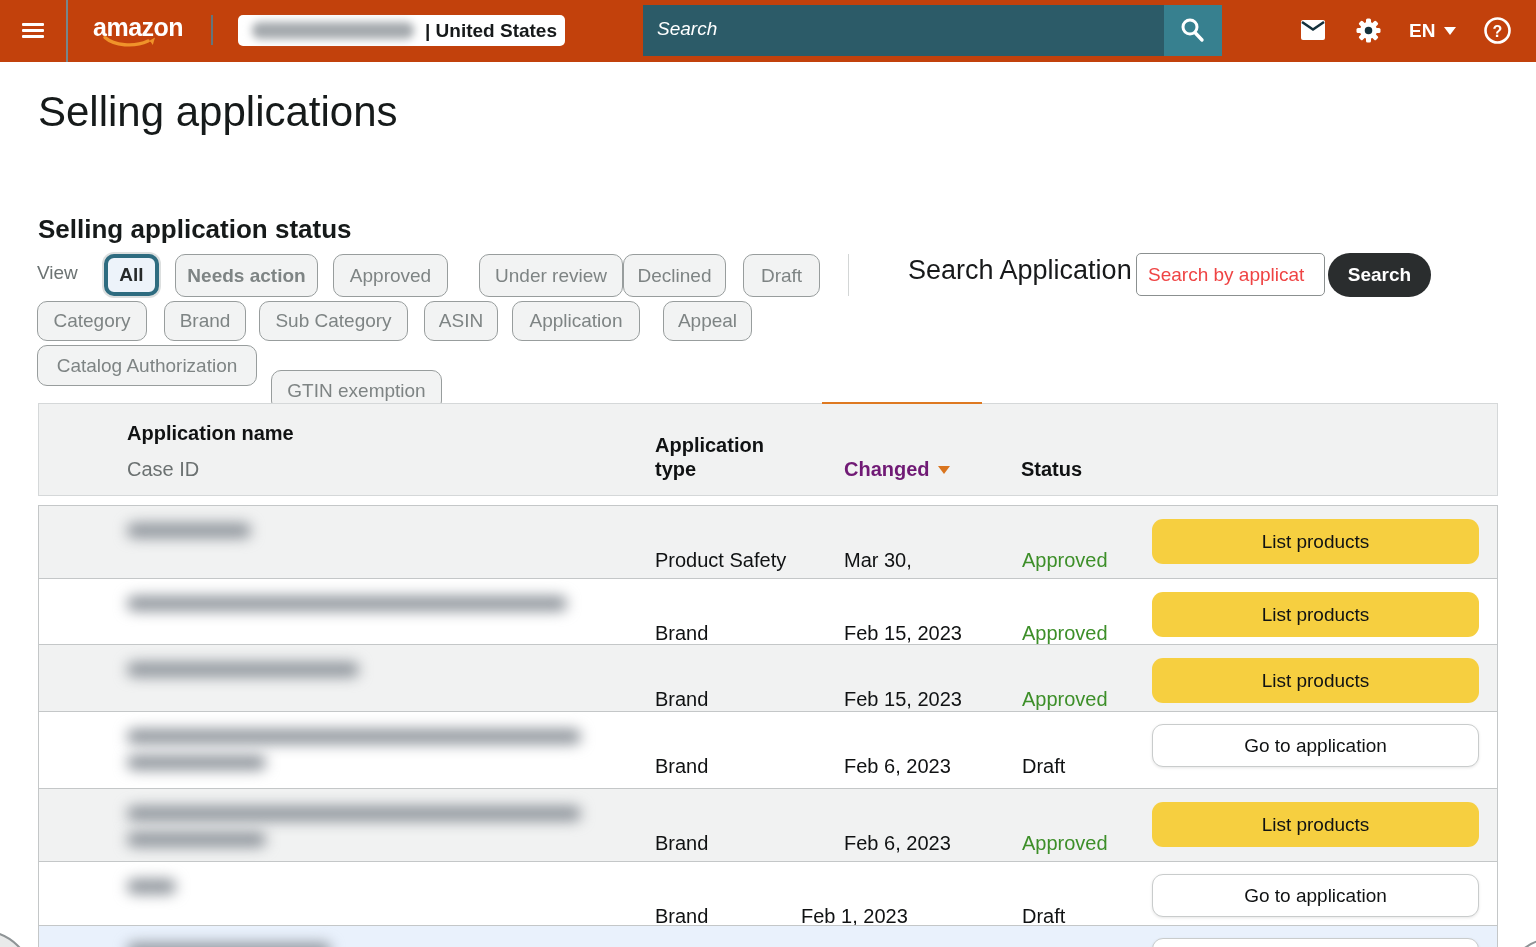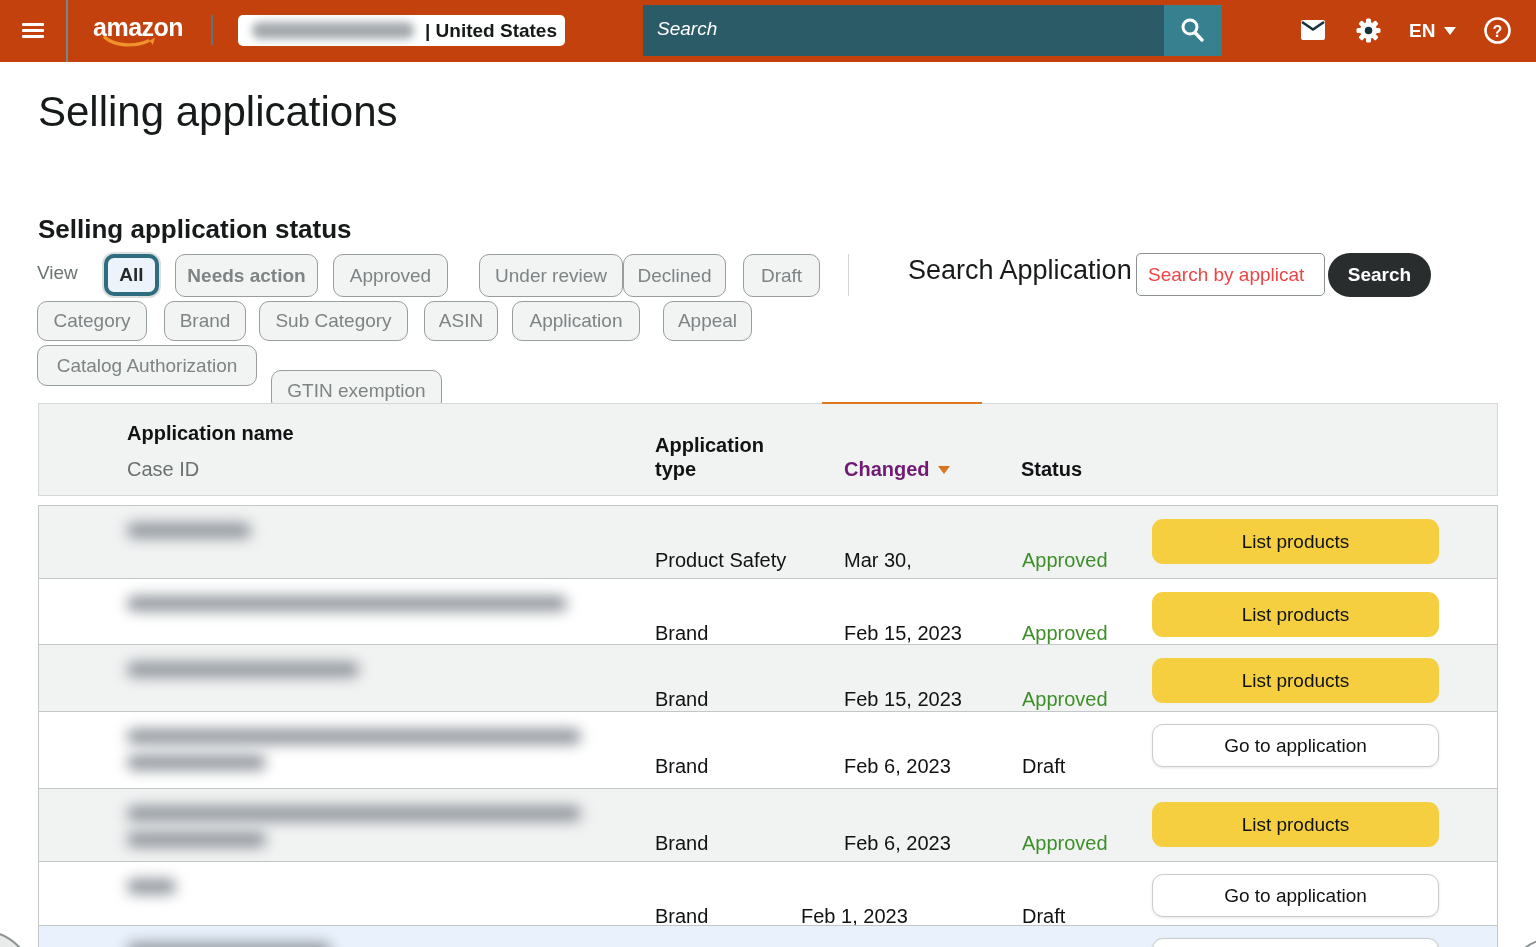--- a/index.html
+++ b/index.html
@@ -41,21 +41,21 @@
 
 
 .loadbar { position:absolute; left:822px; top:402px; width:160px; height:2px; background:#de7921; z-index:3; }
 .thead { position:absolute; left:38px; top:403px; width:1460px; height:93px; background:#f1f2f2; border:1px solid #d5d8d9; }
 .th { position:absolute; font-size:20px; font-weight:bold; color:#101213; line-height:24px; }
 .tbody { position:absolute; left:38px; top:505px; width:1460px; height:442px; border-left:1px solid #c4c7c8; border-right:1px solid #c4c7c8; overflow:hidden; }
 .row { position:absolute; left:0; width:1458px; border-top:1px solid #c4c7c8; }
 .blur { position:absolute; background:#8d939a; border-radius:7px; filter:blur(7px); height:15px; }
 .cell { position:absolute; font-size:20px; color:#101213; line-height:26px;margin-top:32px; }
 .green { color:#3d8f29; }
-.btn { position:absolute; left:1113px; width:287px; border-radius:11px; font-size:19px;
+.btn { position:absolute; left:1113px; width:327px; border-radius:11px; font-size:19px;
   display:flex; align-items:center; justify-content:center; color:#101213; }
 .btn.yellow { background:#f6cf40; height:45px; }
 .btn.white { background:#fff; height:43px; border:1px solid #c9cccc; box-shadow:0 1px 3px rgba(0,0,0,0.10); }
 
 .fabL { position:absolute; left:-70px; top:930px; width:104px; height:104px; border-radius:50%; background:#e9eaea; border:2px solid #8e9496; }
 .fabR { position:absolute; left:1501px; top:937px; width:110px; height:110px; border-radius:50%; background:#fff; border:2px solid #8e9496; }
 </style>
 </head>
 <body>
 <div class="topbar">

